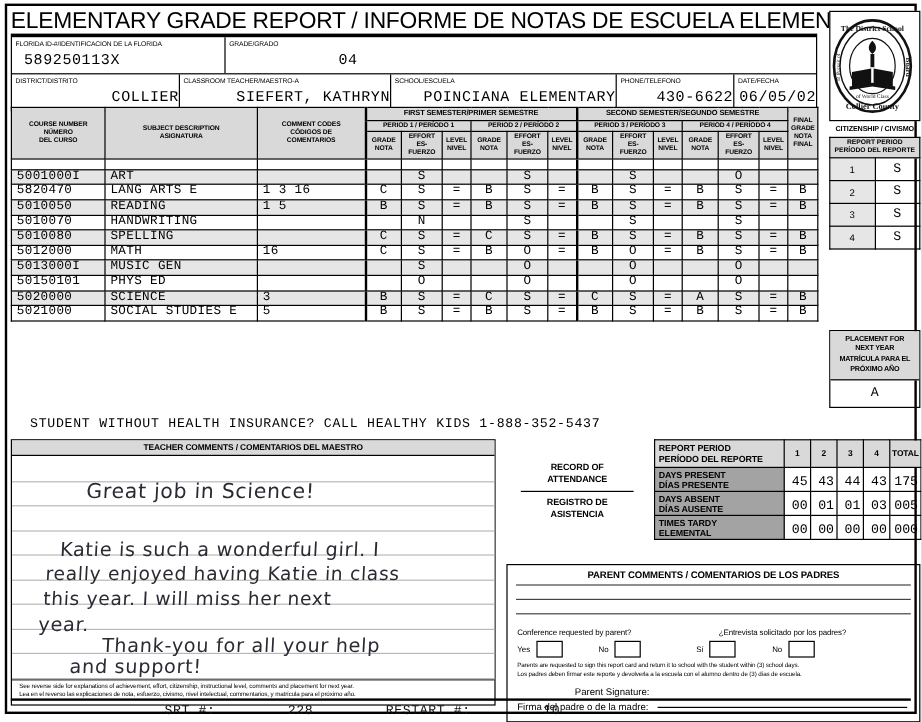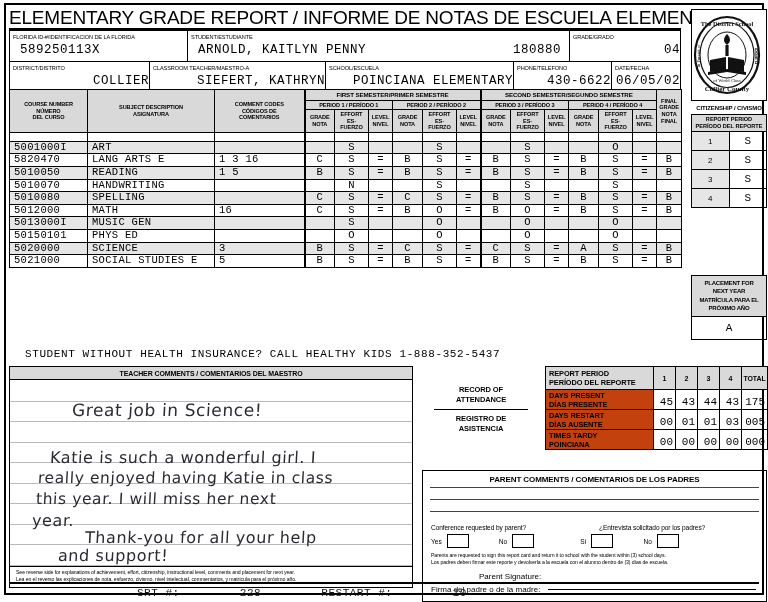--- a/index.html
+++ b/index.html
@@ -108,21 +108,21 @@
   
   .att-lab{
     position:absolute;left:413px;top:378px;width:118px;text-align:center;
     font-size:7.5px;font-weight:bold;line-height:10px;letter-spacing:-0.1px;
   }
   .att-lab .rule{height:1px;background:#000;margin:4px 12px;}
   .att{position:absolute;left:536px;top:359px;width:222px;border-collapse:collapse;table-layout:fixed;}
   .att th,.att td{border:1px solid #000;box-sizing:border-box;}
   .att th{background:#d9d9d9;font-size:7.4px;font-weight:bold;line-height:9px;text-align:left;padding:2px 0 2px 3px;letter-spacing:-0.1px;}
   .att th.num{text-align:center;padding-left:0;font-size:7px;}
-  .att td.lbl{background:#c2410c;font-size:7.4px;font-weight:bold;line-height:9px;padding:1px 0 0 3px;letter-spacing:-0.1px;vertical-align:top;}
+  .att td.lbl{background:#a3a3a3;font-size:7.4px;font-weight:bold;line-height:9px;padding:1px 0 0 3px;letter-spacing:-0.1px;vertical-align:top;}
   .att td.v{
     font-family:"Liberation Mono",monospace;font-size:11px;text-align:right;
     padding:0 2px 1px 0;vertical-align:bottom;
   }
 
   
   .pc{position:absolute;left:413px;top:463px;width:345px;border:1px solid #000;box-sizing:border-box;}
   .pc-h{text-align:center;font-size:8px;font-weight:bold;padding:4px 0 3px;letter-spacing:-0.1px;}
   .pc-l{height:1px;background:#444;margin:0 7px 11px;}
   .pc-q{display:flex;font-size:6.6px;padding:1px 8px 0;letter-spacing:-0.1px;}
@@ -174,27 +174,20 @@
       <text x="8" y="44" font-family="Liberation Serif, serif" font-size="4.6" text-anchor="middle" fill="#111" transform="rotate(-90 8 44)">In Pursuit of</text>
       <text x="35" y="70" font-family="Liberation Serif, serif" font-size="4.6" text-anchor="middle" fill="#111">of World Class</text>
     </svg>
   </div>
 
   <div class="hdr">
     <div class="hrow hrow1">
       <div class="hcell" style="width:178px">
         <div class="hlab">FLORIDA ID-#/IDENTIFICACION DE LA FLORIDA</div>
         <div class="hval">589250113X</div>
-      </div>
-      <div class="hcell" style="width:382px">
-        <div class="hlab">STUDENT/ESTUDIANTE</div>
-        <div style="display:flex;align-items:baseline;">
-          <div class="hval" style="flex:1">ARNOLD, KAITLYN PENNY</div>
-          <div class="hval right" style="width:110px">180880</div>
-        </div>
       </div>
       <div class="hcell" style="width:110px">
         <div class="hlab">GRADE/GRADO</div>
         <div class="hval ctr">04</div>
       </div>
     </div>
     <div class="hrow">
       <div class="hcell" style="width:140px">
         <div class="hlab">DISTRICT/DISTRITO</div>
         <div class="hval ctr">COLLIER</div>
@@ -632,33 +625,33 @@
               <div>DÍAS PRESENTE</div>
             </td>
             <td class="v">45</td>
             <td class="v">43</td>
             <td class="v">44</td>
             <td class="v">43</td>
             <td class="v">175</td>
           </tr>
           <tr>
             <td class="lbl">
-              <div>DAYS RESTART</div>
+              <div>DAYS ABSENT</div>
               <div>DÍAS AUSENTE</div>
             </td>
             <td class="v">00</td>
             <td class="v">01</td>
             <td class="v">01</td>
             <td class="v">03</td>
             <td class="v">005</td>
           </tr>
           <tr>
             <td class="lbl">
               <div>TIMES TARDY</div>
-              <div>POINCIANA</div>
+              <div>ELEMENTAL</div>
             </td>
             <td class="v">00</td>
             <td class="v">00</td>
             <td class="v">00</td>
             <td class="v">00</td>
             <td class="v">000</td>
           </tr>
         </tbody>
   </table>
 

